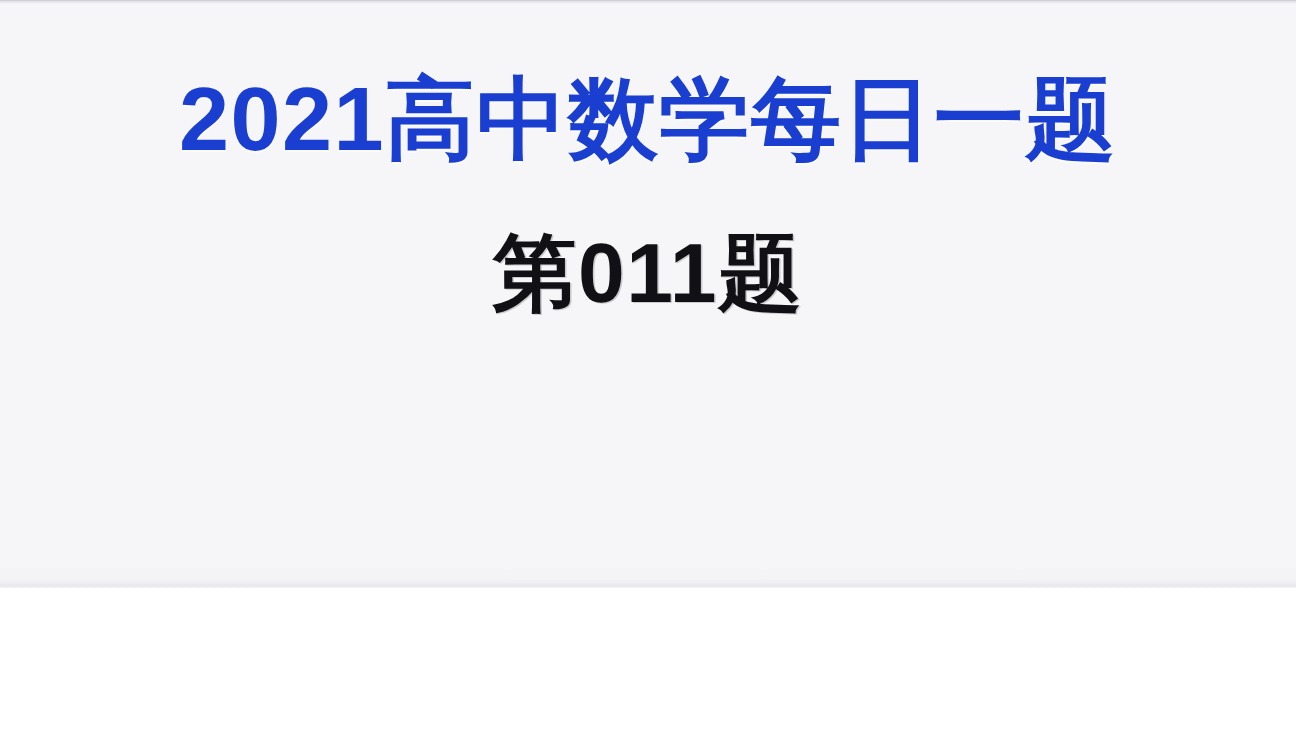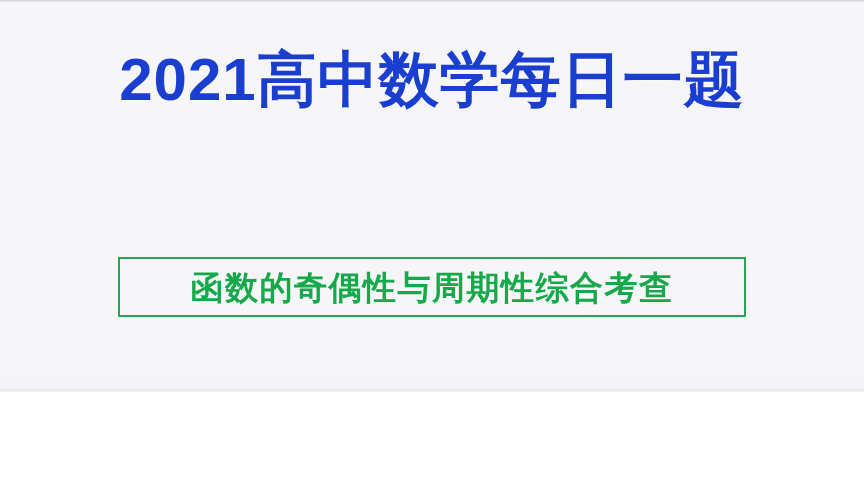--- a/index.html
+++ b/index.html
@@ -119,19 +119,17 @@
     width: 30px;
   }
 </style>
 </head>
 <body>
 
 <div id="slide">
 
   <div class="main-title">2021高中数学每日一题</div>
 
+  <div class="sub-title">第011题</div>
 
-  <div class="topic-box">
-    <span class="topic-text">函数的奇偶性与周期性综合考查</span>
-  </div>
 
 
 </div>
 
 </body></html>

